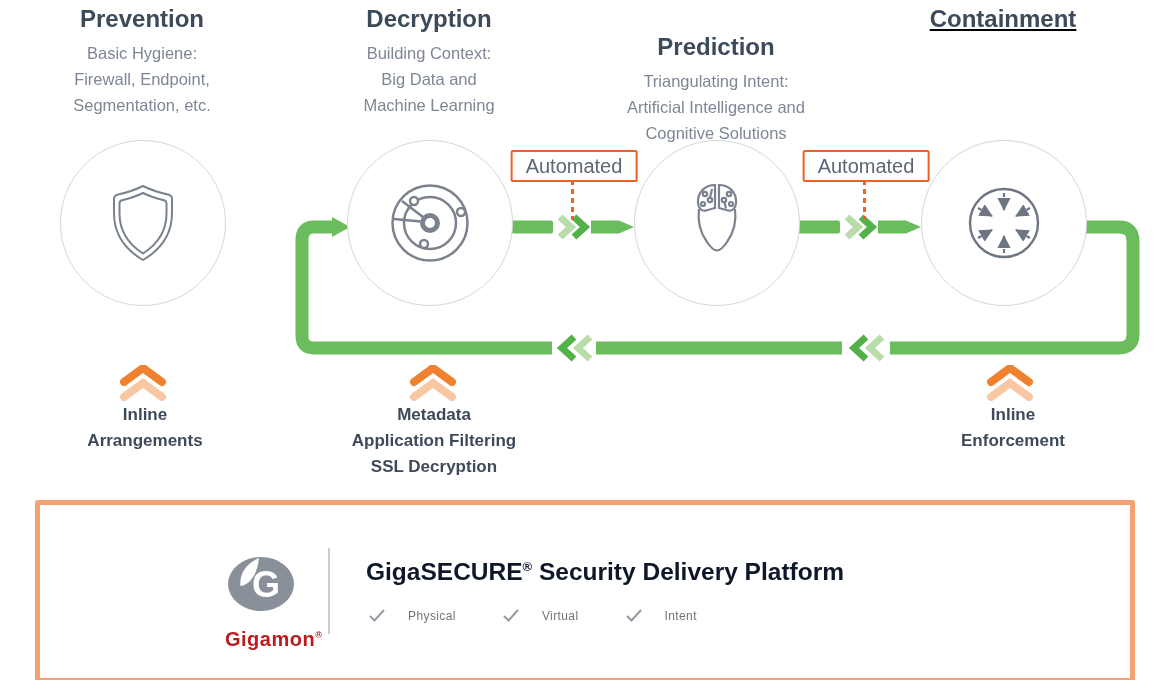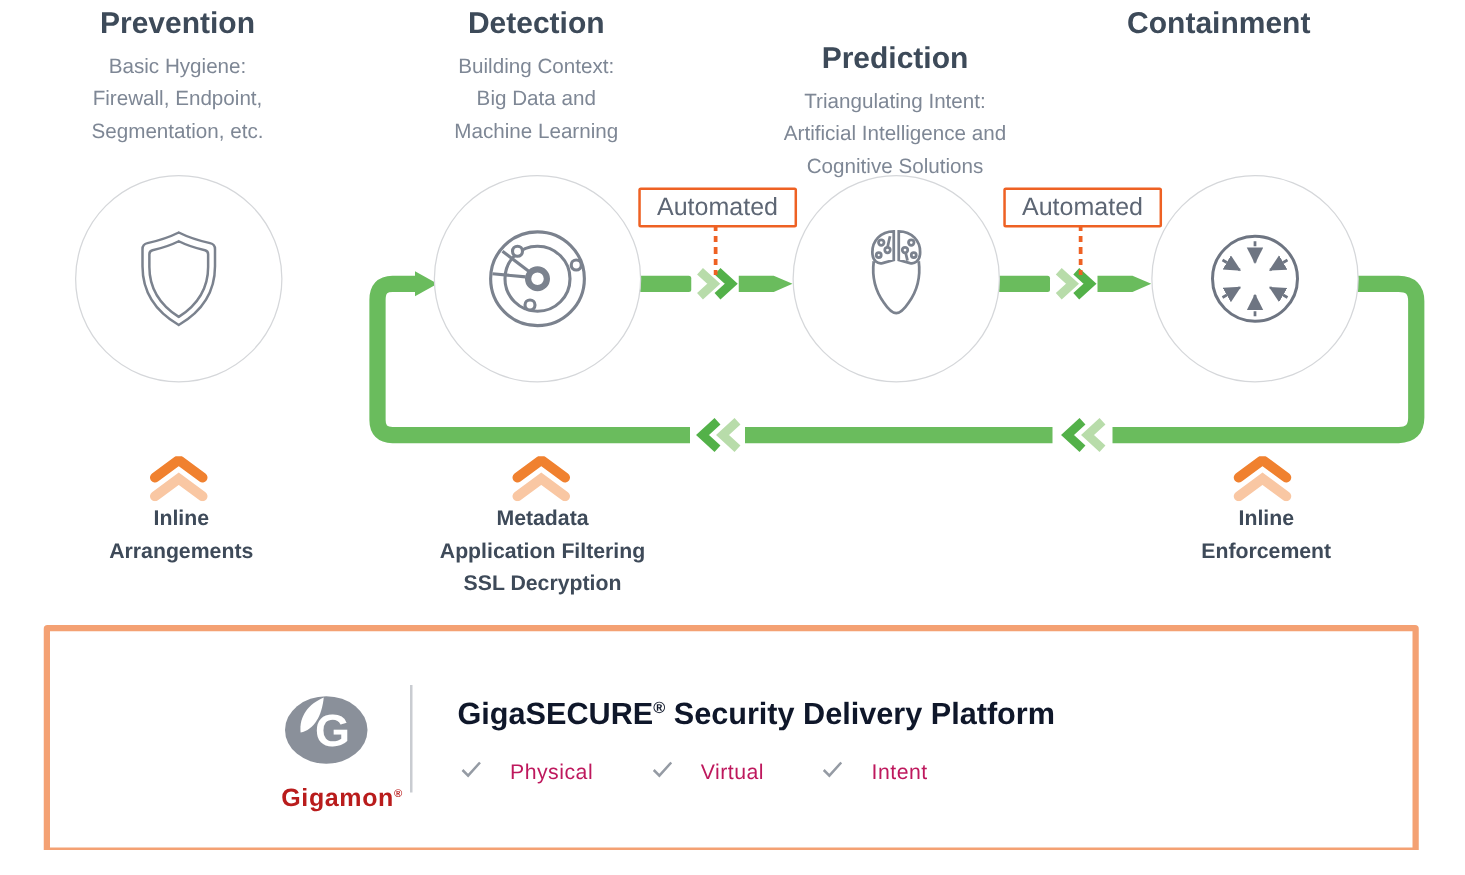--- a/index.html
+++ b/index.html
@@ -41,21 +41,21 @@
     left:35px;top:500px;width:1090px;height:173px;
     border:5px solid #f4a173;border-radius:3px;background:#fff;
   }
   .logo-wrap{left:220px;top:550px;width:72px;text-align:center;}
   .logo-text{margin-top:15px;font-size:20px;font-weight:800;color:#b91c1c;letter-spacing:.5px;}
   .logo-text sup{font-size:9px;}
   .divider{left:328px;top:548px;width:1.5px;height:86px;background:#c9ccd1;}
   .plat-title{left:366px;top:558px;font-size:24.5px;font-weight:700;color:#0f172a;}
   .plat-title sup{font-size:13px;}
   .feature-row{left:366px;top:608px;display:flex;gap:46px;align-items:center;}
-  .feature{display:flex;align-items:flex-start;gap:22px;font-size:17px;font-weight:500;color:#be185d;letter-spacing:.4px;}
+  .feature{display:flex;align-items:center;gap:22px;font-size:12px;font-weight:500;color:#737373;letter-spacing:.4px;}
   svg{display:block;}
 </style>
 </head>
 <body>
 
 <div id="canvas">
 
   <svg class="abs" width="1172" height="700" viewBox="0 0 1172 700" style="left:0;top:0;z-index:1;">
     <defs>
       <marker id="ah" orient="auto" markerWidth="9" markerHeight="9" refX="5.5" refY="3">
@@ -92,32 +92,32 @@
     </g>
   </svg>
 
   <div class="abs col-head" style="left:-3px;">
     <h2 class="col-title">Prevention</h2>
     <p class="col-sub">Basic Hygiene:
 Firewall, Endpoint,
 Segmentation, etc.</p>
   </div>
   <div class="abs col-head" style="left:284px;">
-    <h2 class="col-title">Detection</h2>
+    <h2 class="col-title">Decryption</h2>
     <p class="col-sub">Building Context:
 Big Data and
 Machine Learning</p>
   </div>
   <div class="abs col-head" style="left:571px;margin-top:28px;">
     <h2 class="col-title">Prediction</h2>
     <p class="col-sub">Triangulating Intent:
 Artificial Intelligence and
 Cognitive Solutions</p>
   </div>
-  <div class="abs col-head" style="left:830px;">
+  <div class="abs col-head" style="left:858px;text-decoration:underline;">
     <h2 class="col-title">Containment</h2>
   </div>
 
   <div class="abs stage-circle" style="left:60px;z-index:2;">
     <svg width="66" height="80" viewBox="0 0 66 80" fill="none" stroke="#7b828e" stroke-width="2">
       <path d="M33 3 C40 6.5 49 9.5 58 11.5 C60.5 12 62 13.8 62 16.3 L62 30 C62 52 51 66.5 33 77 C15 66.5 4 52 4 30 L4 16.3 C4 13.8 5.5 12 8 11.5 C17 9.5 26 6.5 33 3 Z"></path>
       <path d="M33 10 C39 13 46.5 15.5 54 17.2 C55.5 17.6 56.5 18.8 56.5 20.4 L56.5 30.5 C56.5 48.5 47 61.5 33 70.5 C19 61.5 9.5 48.5 9.5 30.5 L9.5 20.4 C9.5 18.8 10.5 17.6 12 17.2 C19.5 15.5 27 13 33 10 Z"></path>
     </svg>
   </div>
 

